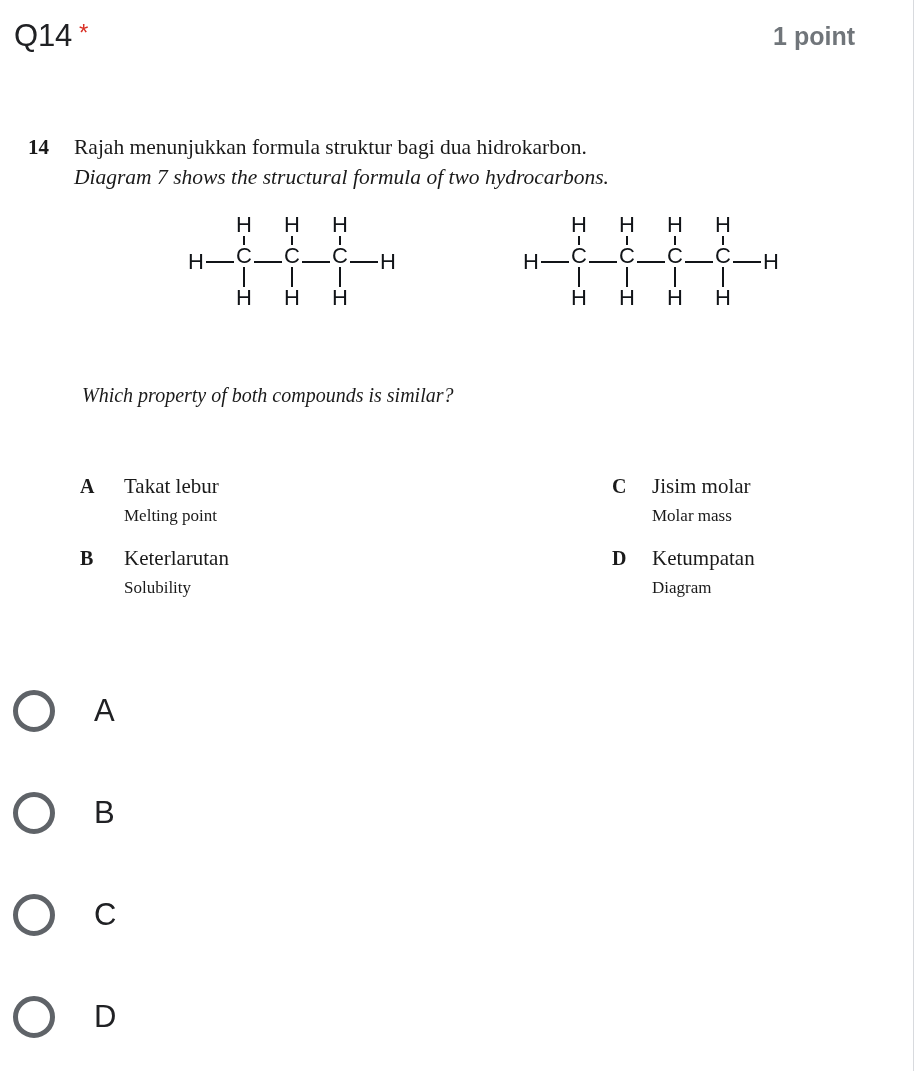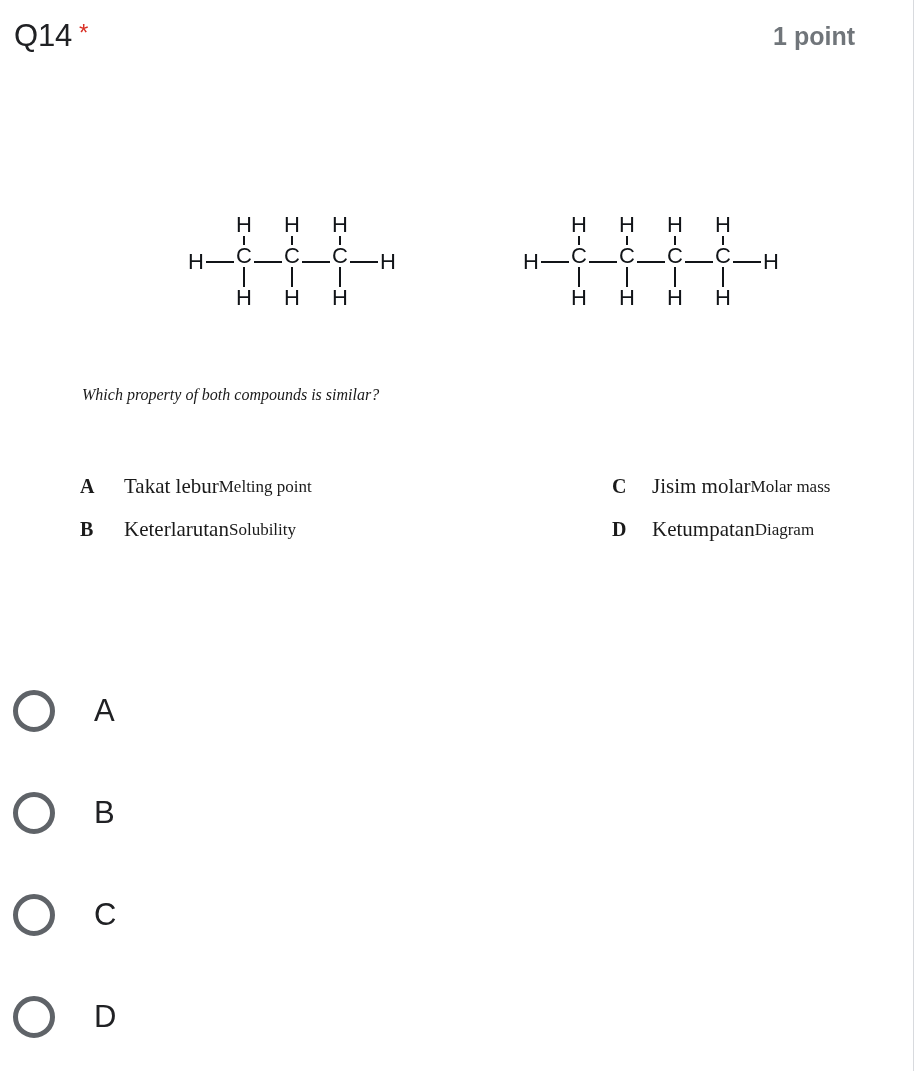--- a/index.html
+++ b/index.html
@@ -169,21 +169,21 @@
     left: 82px;
     display: flex;
     flex-direction: column;
   }
   .subq-my {
     font-size: 21.5px;
     line-height: 30px;
     white-space: nowrap;
   }
   .subq-en {
-    font-size: 16px;
+    font-size: 20px;
     line-height: 30px;
     font-style: italic;
     white-space: nowrap;
   }
 
   
   .opts {
     position: absolute;
     top: 340px;
     left: 0;
@@ -202,21 +202,21 @@
     font-size: 20px;
     line-height: 29px;
     width: 44px;
     flex: 0 0 44px;
     font-family: "Liberation Serif", serif;
   }
   .opt-letter.narrow {
     width: 40px;
     flex: 0 0 40px;
   }
-  .opt-texts { display: flex; flex-direction: row; }
+  .opt-texts { display: flex; flex-direction: column; }
   .opt-my {
     font-size: 21px;
     line-height: 29px;
     white-space: nowrap;
   }
   .opt-en {
     font-size: 17px;
     line-height: 29px;
     white-space: nowrap;
   }
@@ -257,20 +257,27 @@
 <div class="q-header">
   <div class="q-title-wrap">
     <span class="q-title">Q14</span>
     <span class="q-required">*</span>
   </div>
   <span class="q-points">1 point</span>
 </div>
 
 <div class="q-image">
 
+  <div class="stem-row">
+    <span class="stem-num">14</span>
+    <span class="stem-lines">
+      <span class="stem-my">Rajah menunjukkan formula struktur bagi dua hidrokarbon.</span>
+      <span class="stem-en">Diagram 7 shows the structural formula of two hydrocarbons.</span>
+    </span>
+  </div>
 
   <div class="molecules">
 
     <div class="mol mol-propane">
       <div class="mol-row-mid">
         <span class="term-h">H</span>
         <span class="hbond"></span>
         <span class="carbon-col">
           <span class="atom">H</span>
           <span class="vbond vgap-top"></span>

